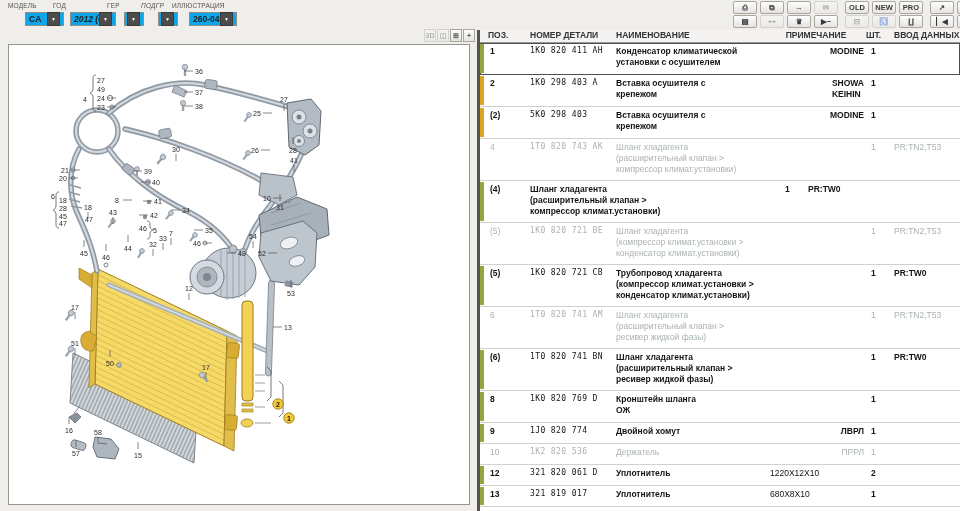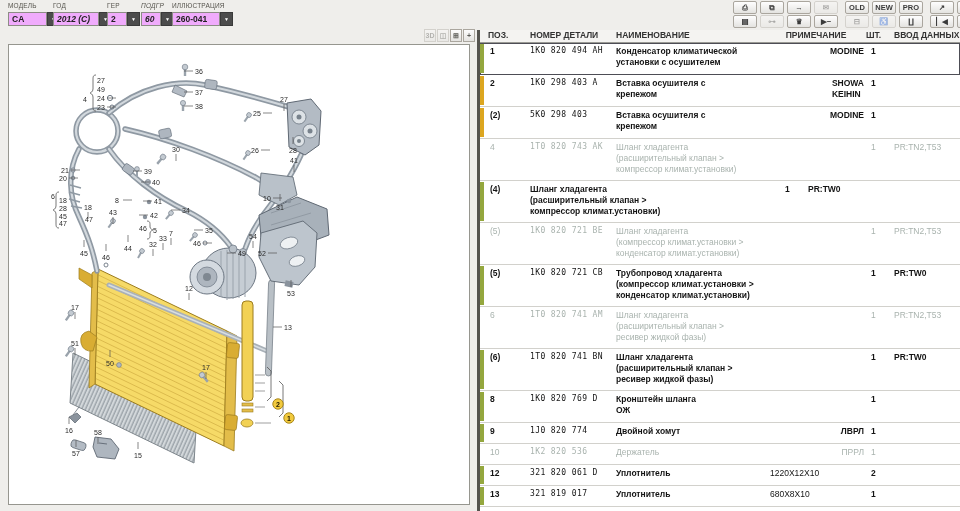--- a/index.html
+++ b/index.html
@@ -2,21 +2,21 @@
 <html><head>
 <meta charset="utf-8">
 <style>
   *{box-sizing:border-box;margin:0;padding:0}
   html,body{width:960px;height:511px;overflow:hidden;background:#efeeeb;
     font-family:"Liberation Sans",sans-serif}
   
   #topbar{position:absolute;left:0;top:0;width:960px;height:28px}
   .fgroup{position:absolute;top:2px;height:26px}
   .flabel{font-size:6.5px;color:#55534c;letter-spacing:.2px;white-space:nowrap}
-  .fbox{position:absolute;top:10px;left:0;height:14px;background:#f0abfc;border:1px solid #8d8d86;
+  .fbox{position:absolute;top:10px;left:17px;height:14px;background:#0ea5e9;border:1px solid #8d8d86;
     font-size:8.5px;font-weight:bold;color:#222;padding:1px 3px;white-space:nowrap}
   .fdd{position:absolute;top:10px;width:13px;height:14px;background:#4c4c4c;color:#fff;
     font-size:5px;display:flex;align-items:center;justify-content:center;border:1px solid #3a3a3a}
   
   .tgroup{position:absolute;display:flex;gap:3px}
   .tbtn{width:24px;height:13px;background:linear-gradient(#fefefe,#e4e3e0);border:1px solid #aaa69e;
     border-radius:2px;font-size:7.5px;display:flex;align-items:center;justify-content:center;
     color:#3a3a3a;font-weight:bold;overflow:hidden;white-space:nowrap}
   .tbtn.disabled{opacity:.38}
   
@@ -435,21 +435,21 @@
     <div class="hc" style="width:86px">НОМЕР ДЕТАЛИ</div>
     <div class="hc" style="width:150px">НАИМЕНОВАНИЕ</div>
     <div class="hc" style="width:100px;text-align:center">ПРИМЕЧАНИЕ</div>
     <div class="hc" style="width:20px">ШТ.</div>
     <div class="hc" style="width:74px;padding-left:8px">ВВОД ДАННЫХ ПО</div>
   </div>
   <div id="rows">
       <div class="row selected" style="min-height: 32px;">
         <div class="bar green"></div>
         <div class="c pos">1</div>
-        <div class="c part">1K0 820 494 AH</div>
+        <div class="c part">1K0 820 411 AH</div>
         <div class="c name">Конденсатор климатической<br>установки с осушителем</div>
         <div class="c note">
           <div class="code">MODINE</div>
         </div>
         <div class="c qty">1</div>
         <div class="c pr"></div>
       </div>
       <div class="row" style="min-height: 32px;">
         <div class="bar amber"></div>
         <div class="c pos">2</div>

